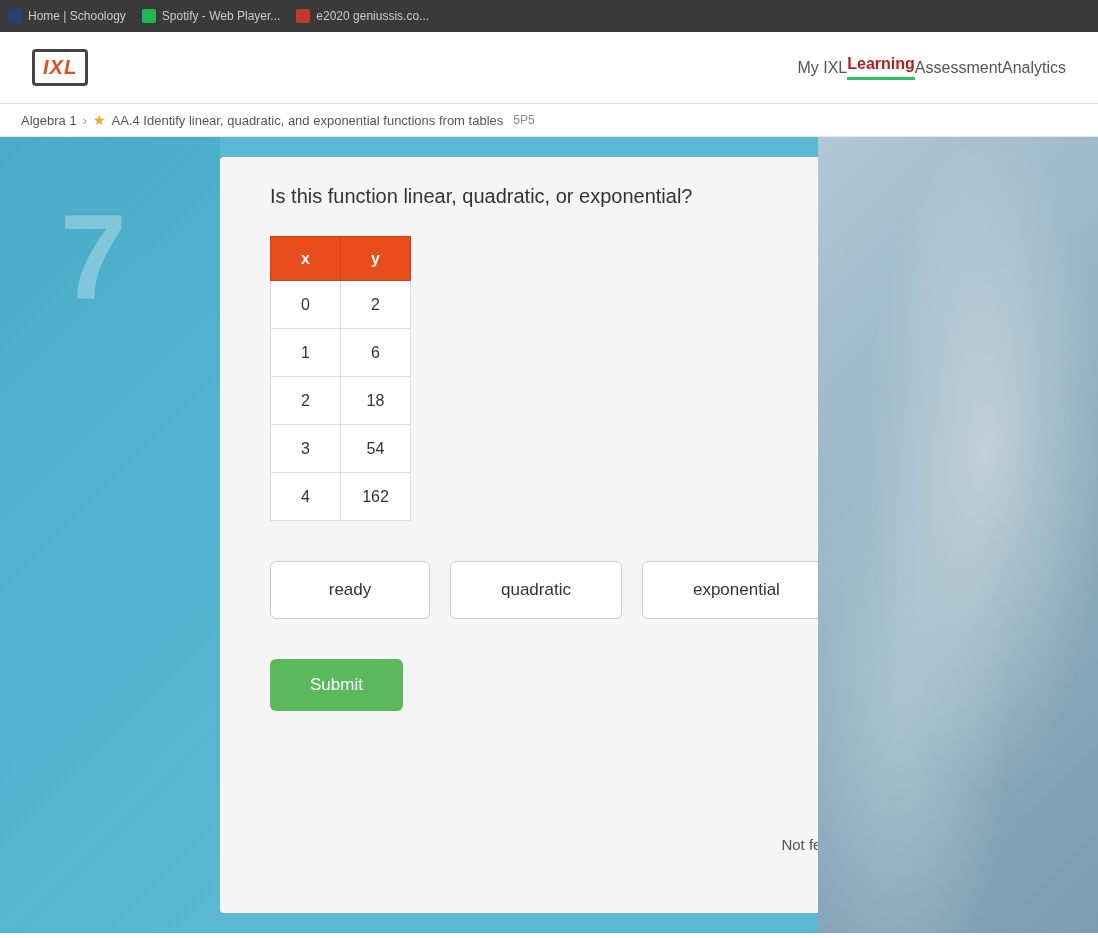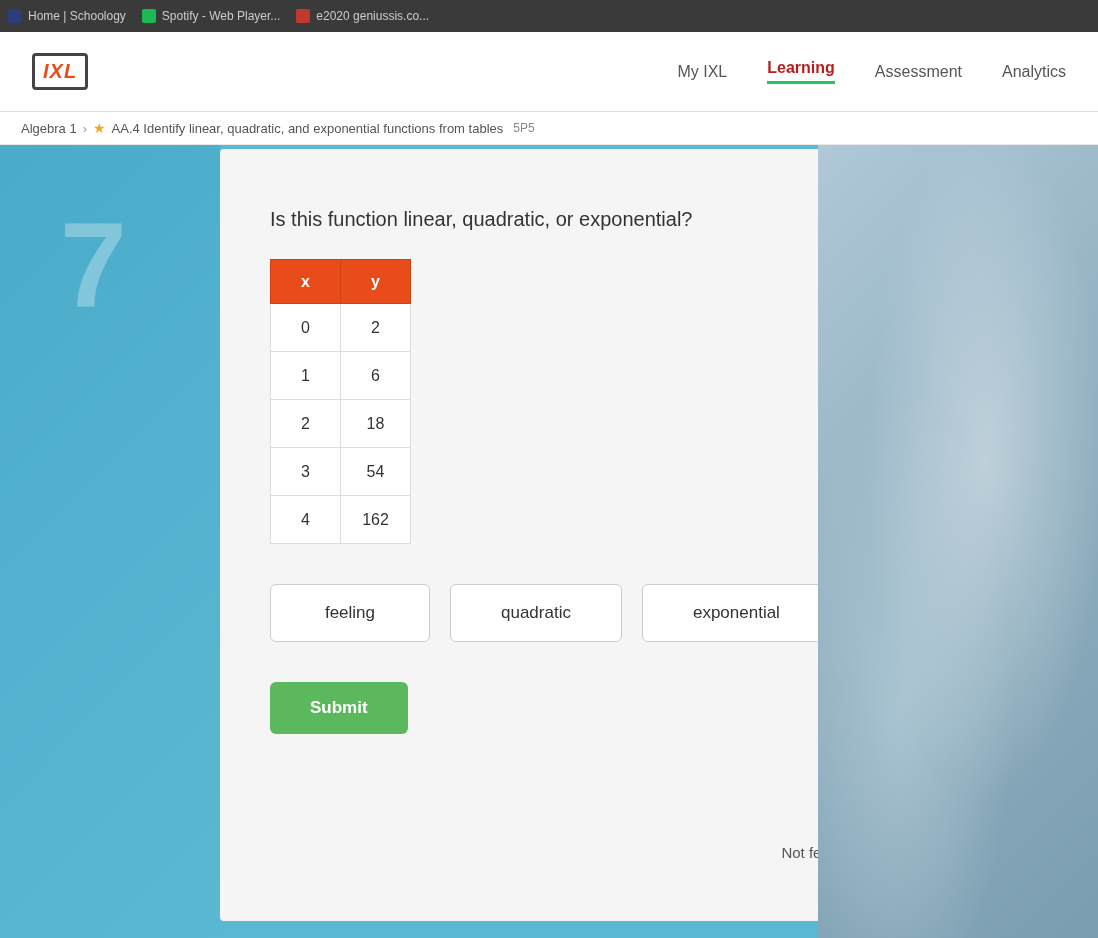--- a/index.html
+++ b/index.html
@@ -26,21 +26,21 @@
       height: 14px;
       border-radius: 2px;
     }
     .favicon-schoology { background: #2c3e7a; }
     .favicon-spotify { background: #1db954; border-radius: 50%; }
     .favicon-e2020 { background: #c0392b; border-radius: 50%; }
 
     
     .top-nav {
       background: #fff;
-      height: 80px;
+      height: 72px;
       display: flex;
       align-items: center;
       padding: 16px 32px;
       border-bottom: 1px solid #e0e0e0;
       position: relative;
     }
     .ixl-logo {
       background: #fff;
       border: 3px solid #444;
       border-radius: 4px;
@@ -50,21 +50,20 @@
       color: #333;
       letter-spacing: 1px;
       margin-right: auto;
     }
     .ixl-logo span {
       color: #e84c1b;
       font-style: italic;
     }
     .nav-links {
       display: flex;
-      gap: 40px;
       align-items: center;
     }
     .nav-link {
       font-size: 16px;
       color: #555;
       cursor: pointer;
       text-decoration: none;
     }
     .nav-link.active {
       color: #b91c1c;
@@ -112,22 +111,22 @@
       font-size: 120px;
       font-weight: bold;
       color: rgba(255,255,255,0.3);
     }
 
     
     .content-card {
       background: #f5f5f5;
       border-radius: 4px;
       flex: 1;
-      margin: 4px 20px 20px 0;
-      padding: 59px 50px;
+      margin: 20px 20px 20px 0;
+      padding: 28px 50px;
       position: relative;
       overflow: hidden;
     }
 
     .question-text {
       font-size: 20px;
       color: #333;
       margin-bottom: 28px;
       font-weight: 400;
     }
@@ -176,21 +175,21 @@
     }
 
     
     .submit-btn {
       background: #5cb85c;
       color: #fff;
       border: none;
       border-radius: 6px;
       padding: 16px 40px;
       font-size: 17px;
-      font-weight: bold;
+      font-weight: normal;
       cursor: pointer;
     }
 
     
     .work-it-out {
       position: absolute;
       bottom: 60px;
       right: 40px;
       text-align: right;
     }
@@ -304,21 +303,21 @@
           </tr>
           <tr>
             <td>4</td>
             <td>162</td>
           </tr>
         </tbody>
       </table>
 
       
       <div class="answer-buttons">
-        <button class="answer-btn">feeling</button>
+        <button class="answer-btn">ready</button>
         <button class="answer-btn">quadratic</button>
         <button class="answer-btn">exponential</button>
       </div>
 
       
       <button class="submit-btn">Submit</button>
 
       
       <div class="work-it-out">
         <div class="work-it-out-title">Work it out</div>

